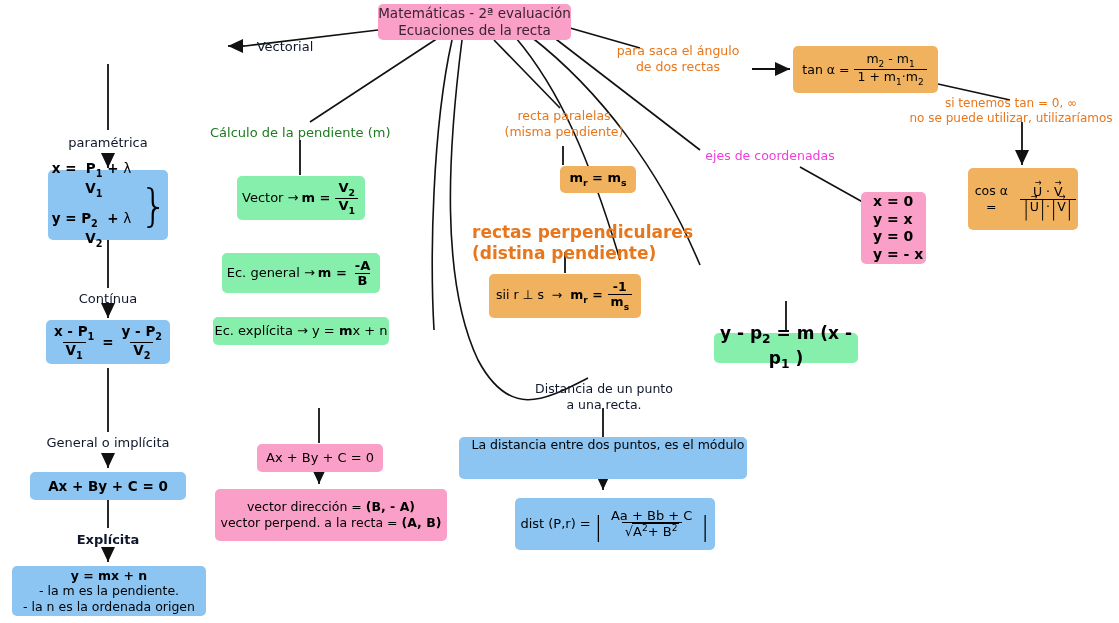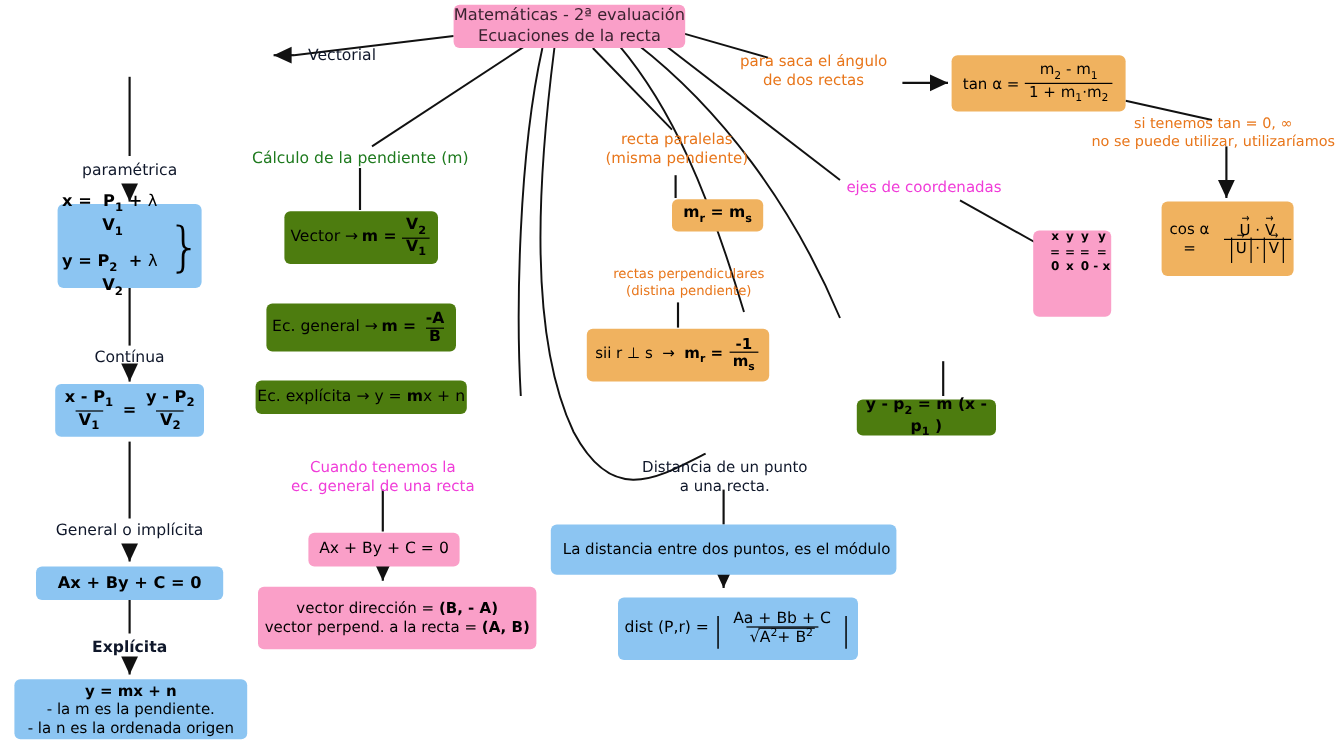--- a/index.html
+++ b/index.html
@@ -8,21 +8,21 @@
   #canvas{position:absolute;left:0;top:0;width:1119px;height:623px;}
   svg.links{position:absolute;left:0;top:0;width:1119px;height:623px;pointer-events:none;}
 
   .node{position:absolute;box-sizing:border-box;border-radius:5px;
         display:flex;align-items:center;justify-content:center;
         text-align:center;line-height:1.25;}
   .lbl{position:absolute;text-align:center;line-height:1.25;white-space:nowrap;}
 
   
   .blue  {background:#8CC5F2;color:#000;}
-  .green {background:#4d7c0f;color:#000;}
+  .green {background:#86efac;color:#000;}
   .pink  {background:#FA9FC8;color:#000;}
   .orange{background:#F0B25F;color:#000;}
   .title {background:#FA9FC8;color:#3b2330;}
 
   .t-blue   {color:#0f172a;}
   .t-green  {color:#1E7A1E;}
   .t-magenta{color:#F03CD8;}
   .t-orange {color:#E8761B;}
 
   b{font-weight:bold;}
@@ -198,64 +198,60 @@
         <span class="num">-A</span>
           <span class="den">B</span>
       </span>
     </span>
   </div>
 
   <div class="node green" style="left:213px;top:317px;width:176px;height:28px;font-size:13px;">
     <span>Ec. explícita → y = <b>m</b>x + n</span>
   </div>
 
-  <div class="lbl t-magenta" style="left:239px;top:381px;width:160px;font-size:12.5px;">
-    <span style="display:block">Cuando tenemos la</span>
-    <span style="display:block">ec. general de una recta</span>
-  </div>
 
   <div class="node pink" style="left:257px;top:444px;width:126px;height:28px;font-size:13px;">
     <span>Ax + By + C = 0</span>
   </div>
 
   <div class="node pink" style="left:215px;top:489px;width:232px;height:52px;font-size:12.5px;flex-direction:column;">
     <span>vector dirección = <b>(B, - A)</b></span>
     <span>vector perpend. a la recta = <b>(A, B)</b></span>
   </div>
 
   <div class="lbl t-orange" style="left:490px;top:108px;width:148px;font-size:12.5px;">
     <span style="display:block">recta paralelas</span>
     <span style="display:block">(misma pendiente)</span>
   </div>
 
   <div class="node orange" style="left:525px;top:166px;width:76px;height:27px;font-size:13px;font-weight:bold;margin-left:35px;">
     <span>m<sub>r</sub> = m<sub>s</sub></span>
   </div>
 
-  <div class="lbl t-orange" style="left:484px;top:222px;width:180px;font-size:11px;">
+  <div class="lbl t-orange" style="left:472px;top:222px;width:180px;font-size:17px;font-weight:bold;">
     <span style="display:block">rectas perpendiculares</span>
     <span style="display:block">(distina pendiente)</span>
   </div>
 
   <div class="node orange" style="left:489px;top:274px;width:152px;height:44px;font-size:12.5px;">
     <span class="eqrow">
       <span>sii r ⊥ s &nbsp;→&nbsp; <b>m<sub>r</sub> =</b></span>
       <span class="frac" style="font-weight:bold;">
         <span class="num">-1</span>
           <span class="den">m<sub>s</sub></span>
       </span>
     </span>
   </div>
 
   <div class="lbl t-blue" style="left:524px;top:381px;width:160px;font-size:12.5px;">
     <span style="display:block">Distancia de un punto</span>
     <span style="display:block">a una recta.</span>
   </div>
 
-  <div class="node blue" style="left:459px;top:437px;width:288px;height:42px;font-size:12.5px;flex-direction:column;align-items:flex-start;padding-left:10px;">
+  <div class="node blue" style="left:459px;top:437px;width:288px;height:42px;font-size:12.5px;align-items:flex-start;padding-left:10px;">
     <span>La distancia entre dos puntos, es el módulo</span>
   </div>
 
   <div class="node blue" style="left:515px;top:498px;width:200px;height:52px;font-size:13px;">
     <span class="eqrow">
       <span>dist (P,r) =</span>
       <span class="vbar">|</span>
       <span class="frac">
         <span class="num">Aa + Bb + C</span>
         <span class="den">√<span class="sqrt">A<sup>2</sup>+ B<sup>2</sup></span></span>
@@ -293,25 +289,25 @@
           <span class="vbar" style="font-size:1.7em;">|</span><span class="vecarrow">U</span><span class="vbar" style="font-size:1.7em;">|</span>·<span class="vbar" style="font-size:1.7em;">|</span><span class="vecarrow">V</span><span class="vbar" style="font-size:1.7em;">|</span>
         </span>
       </span>
     </span>
   </div>
 
   <div class="lbl t-magenta" style="left:690px;top:148px;width:160px;font-size:12.5px;">
     <span>ejes de coordenadas</span>
   </div>
 
-  <div class="node pink" style="left:861px;top:192px;width:65px;height:72px;font-size:10px;font-weight:bold;flex-direction:row;align-items:flex-start;padding-left:12px;">
+  <div class="node pink" style="left:861px;top:192px;width:65px;height:72px;font-size:14px;font-weight:bold;flex-direction:column;align-items:flex-start;padding-left:12px;">
     <span>x = 0</span>
     <span>y = x</span>
     <span>y = 0</span>
     <span>y = - x</span>
   </div>
 
 
-  <div class="node green" style="left:714px;top:333px;width:116px;height:30px;font-size:13px;font-weight:bold;">
+  <div class="node green" style="left:714px;top:333px;width:144px;height:30px;font-size:17px;font-weight:bold;">
     <span>y - p<sub>2</sub> = m (x - p<sub>1</sub> )</span>
   </div>
 
 </div>
 
 </body></html>

